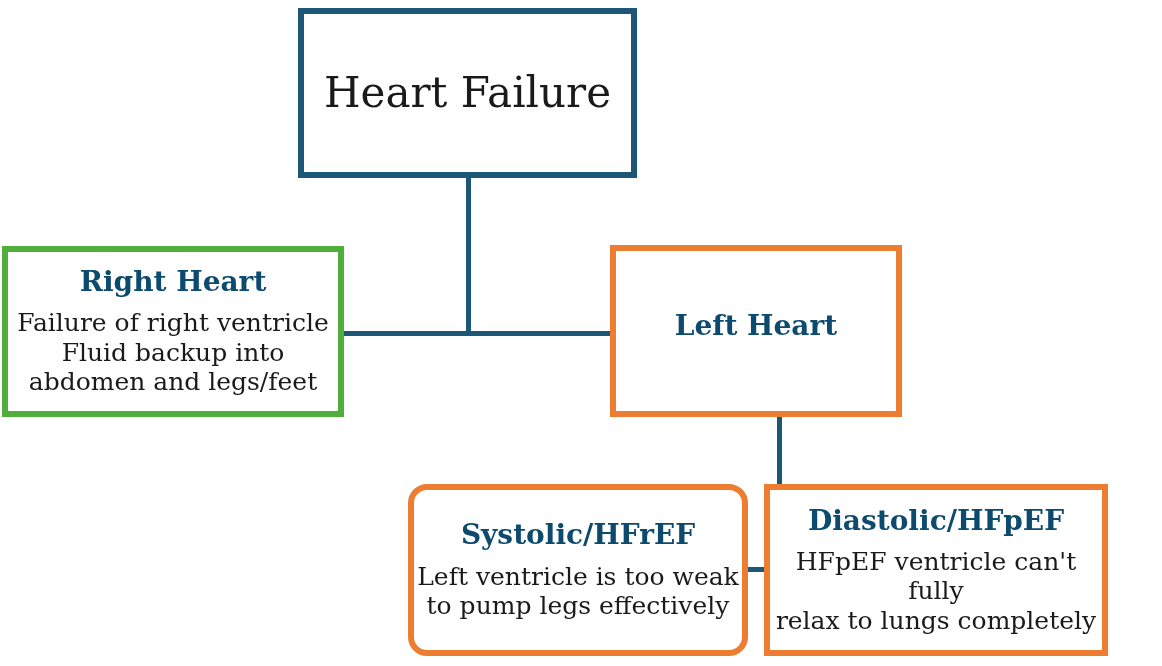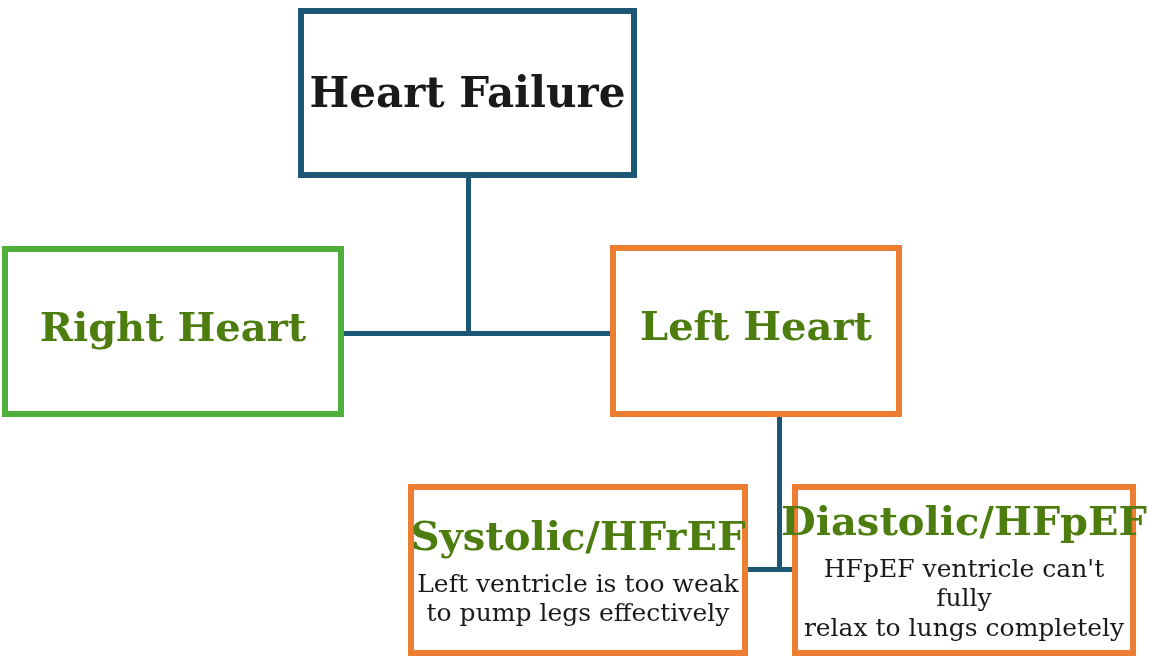--- a/index.html
+++ b/index.html
@@ -21,49 +21,49 @@
     display: flex;
     flex-direction: column;
     align-items: center;
     justify-content: center;
     text-align: center;
   }
 
   .root-title {
     font-size: 42px;
     line-height: 1.28;
-    font-weight: bold;
+    font-weight: normal;
     color: #1a1a1a;
   }
 
   .node-title {
-    font-size: 40px;
+    font-size: 28px;
     font-weight: bold;
     line-height: 1.15;
     margin-bottom: 10px;
-    color: #4d7c0f;
+    color: #0c4a6e;
   }
 
   .node-body {
     font-size: 25px;
     line-height: 1.18;
     color: #1a1a1a;
   }
 
   .connector {
     position: absolute;
     background: #1c5776;
   }
 
   
   #box-chf       { left: 298px; top: 8px;   width: 339px; height: 170px; }
   #box-right     { left: 2px;   top: 246px; width: 342px; height: 171px; }
   #box-left      { left: 610px; top: 245px; width: 292px; height: 172px; }
   #box-systolic  { left: 408px; top: 484px; width: 340px; height: 172px; }
-  #box-diastolic { left: 792px; top: 484px; width: 344px; height: 172px; }
+  #box-diastolic { left: 764px; top: 484px; width: 344px; height: 172px; }
 
   #line-v1 { left: 466px; top: 178px; width: 5px;   height: 155px; }
   #line-h1 { left: 344px; top: 331px; width: 266px; height: 5px;  }
   #line-v2 { left: 777px; top: 417px; width: 5px;   height: 153px; }
   #line-h2 { left: 746px; top: 567px; width: 68px;  height: 5px;  }
 </style>
 </head>
 <body>
 
 <div class="canvas">
@@ -74,27 +74,32 @@
   <div class="connector" id="line-h2" style="background-color: rgb(28, 87, 118);"></div>
 
   <div class="node" id="box-chf" style="border-color: rgb(28, 87, 118);">
     <div class="root-title">
       <div>Heart Failure</div>
     </div>
   </div>
 
   <div class="node" id="box-right" style="border-color: rgb(79, 174, 60);">
     <div class="node-title">Right Heart</div>
+    <div class="node-body">
+      <div>Failure of right ventricle</div>
+      <div>Fluid backup into</div>
+      <div>abdomen and legs/feet</div>
+    </div>
   </div>
 
   <div class="node" id="box-left" style="border-color: rgb(237, 125, 49);">
     <div class="node-title">Left Heart</div>
   </div>
 
-  <div class="node" id="box-systolic" style="border-color: rgb(237, 125, 49);">
+  <div class="node" id="box-systolic" style="border-color: rgb(237, 125, 49); border-radius: 19px;">
     <div class="node-title">Systolic/HFrEF</div>
     <div class="node-body">
       <div>Left ventricle is too weak</div>
       <div>to pump legs effectively</div>
     </div>
   </div>
 
   <div class="node" id="box-diastolic" style="border-color: rgb(237, 125, 49);">
     <div class="node-title">Diastolic/HFpEF</div>
     <div class="node-body">

